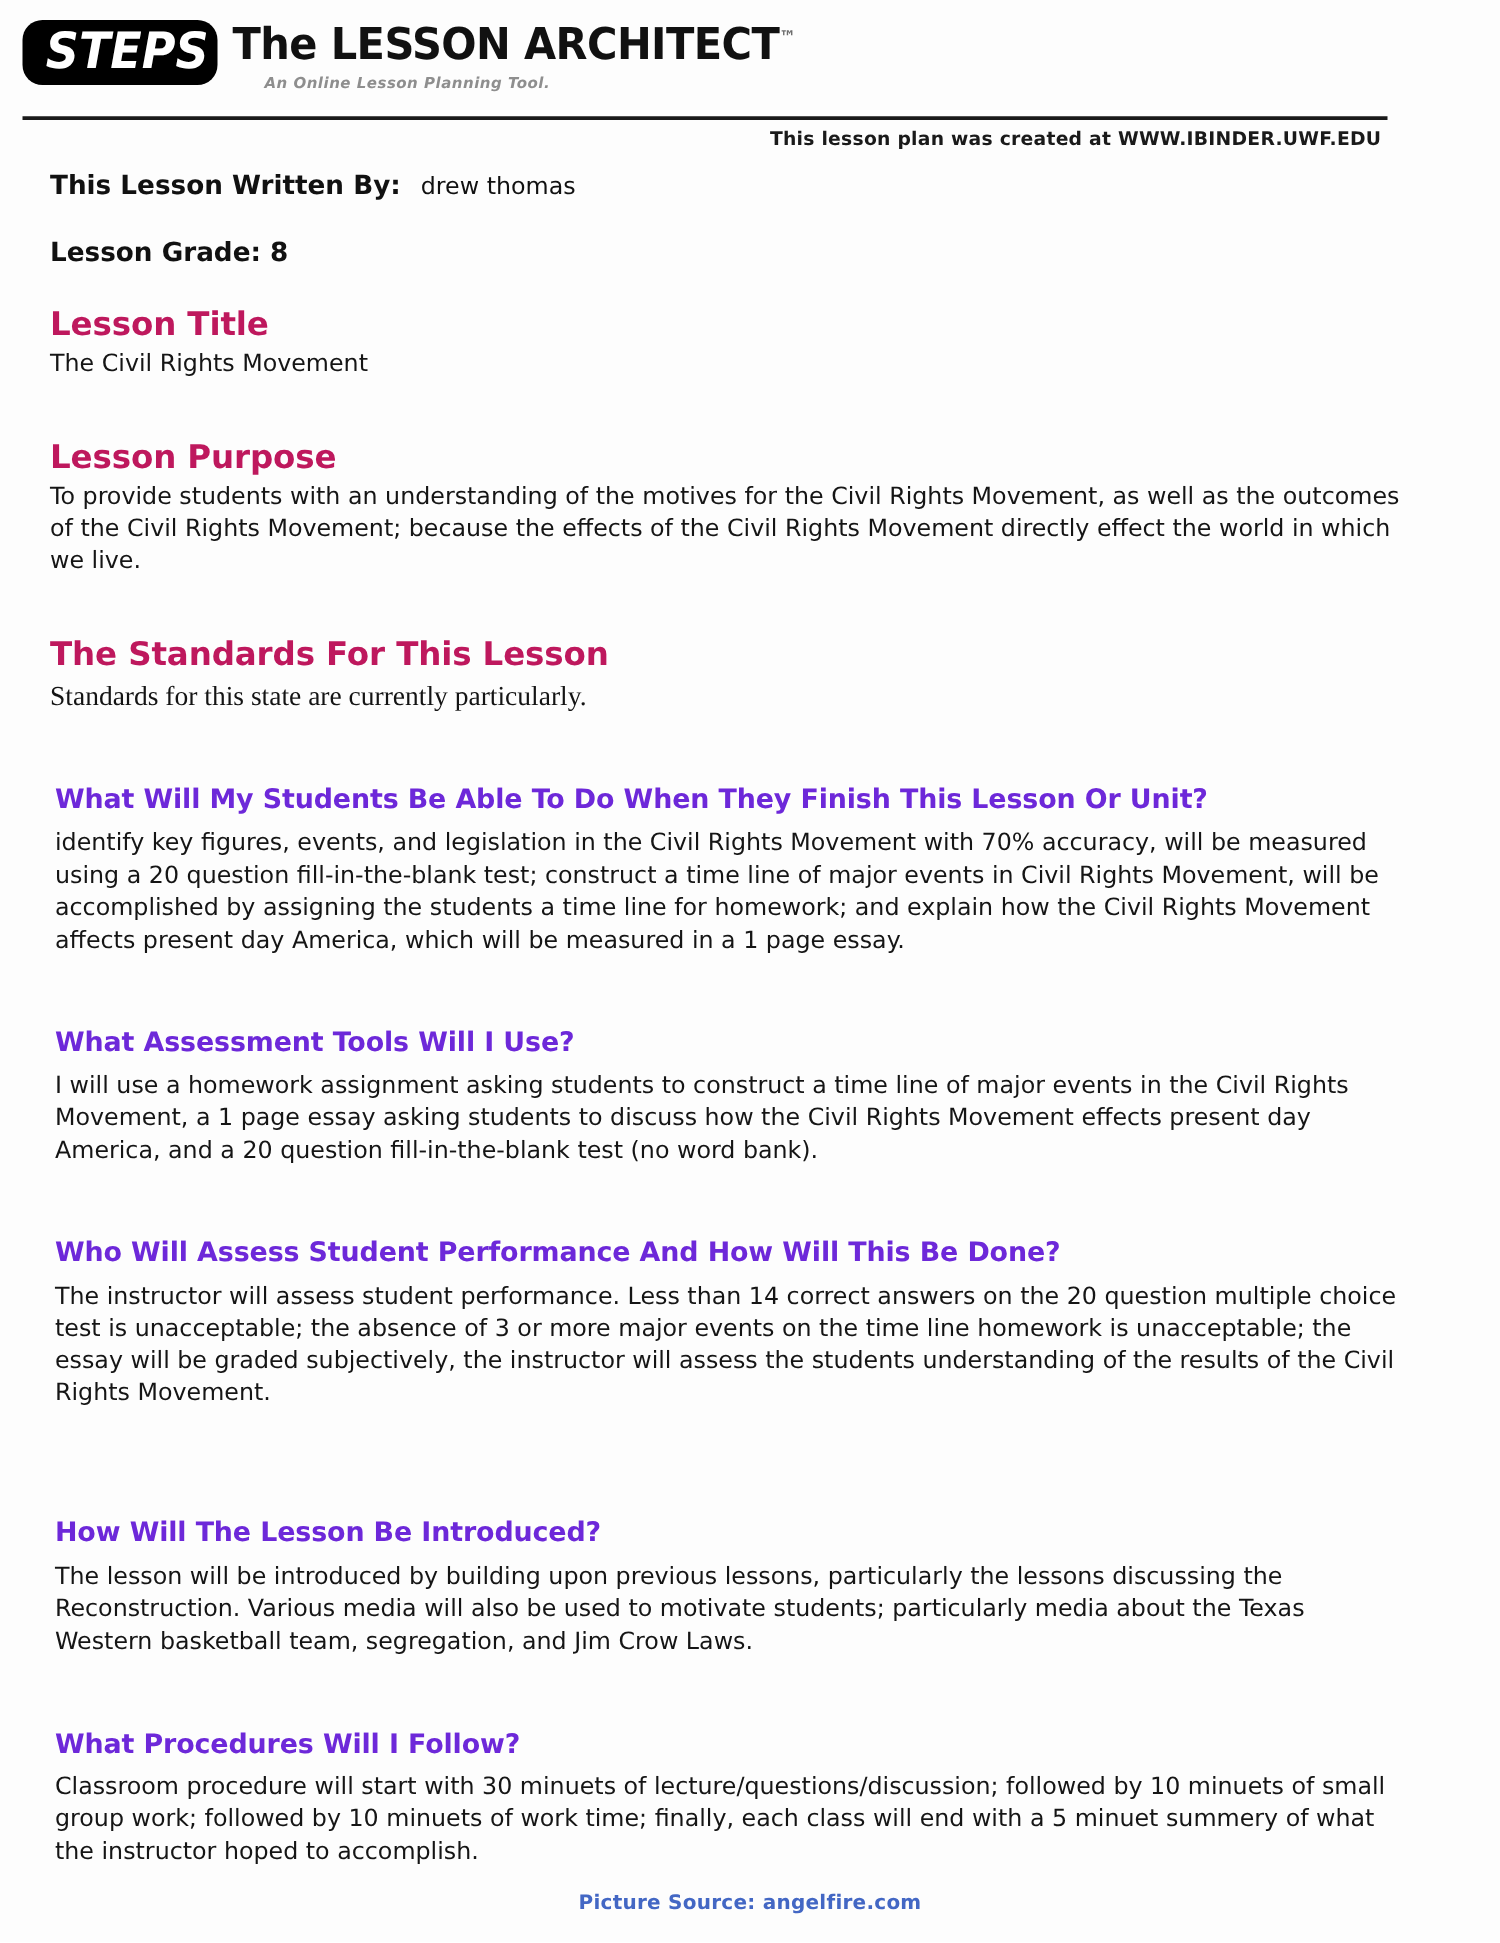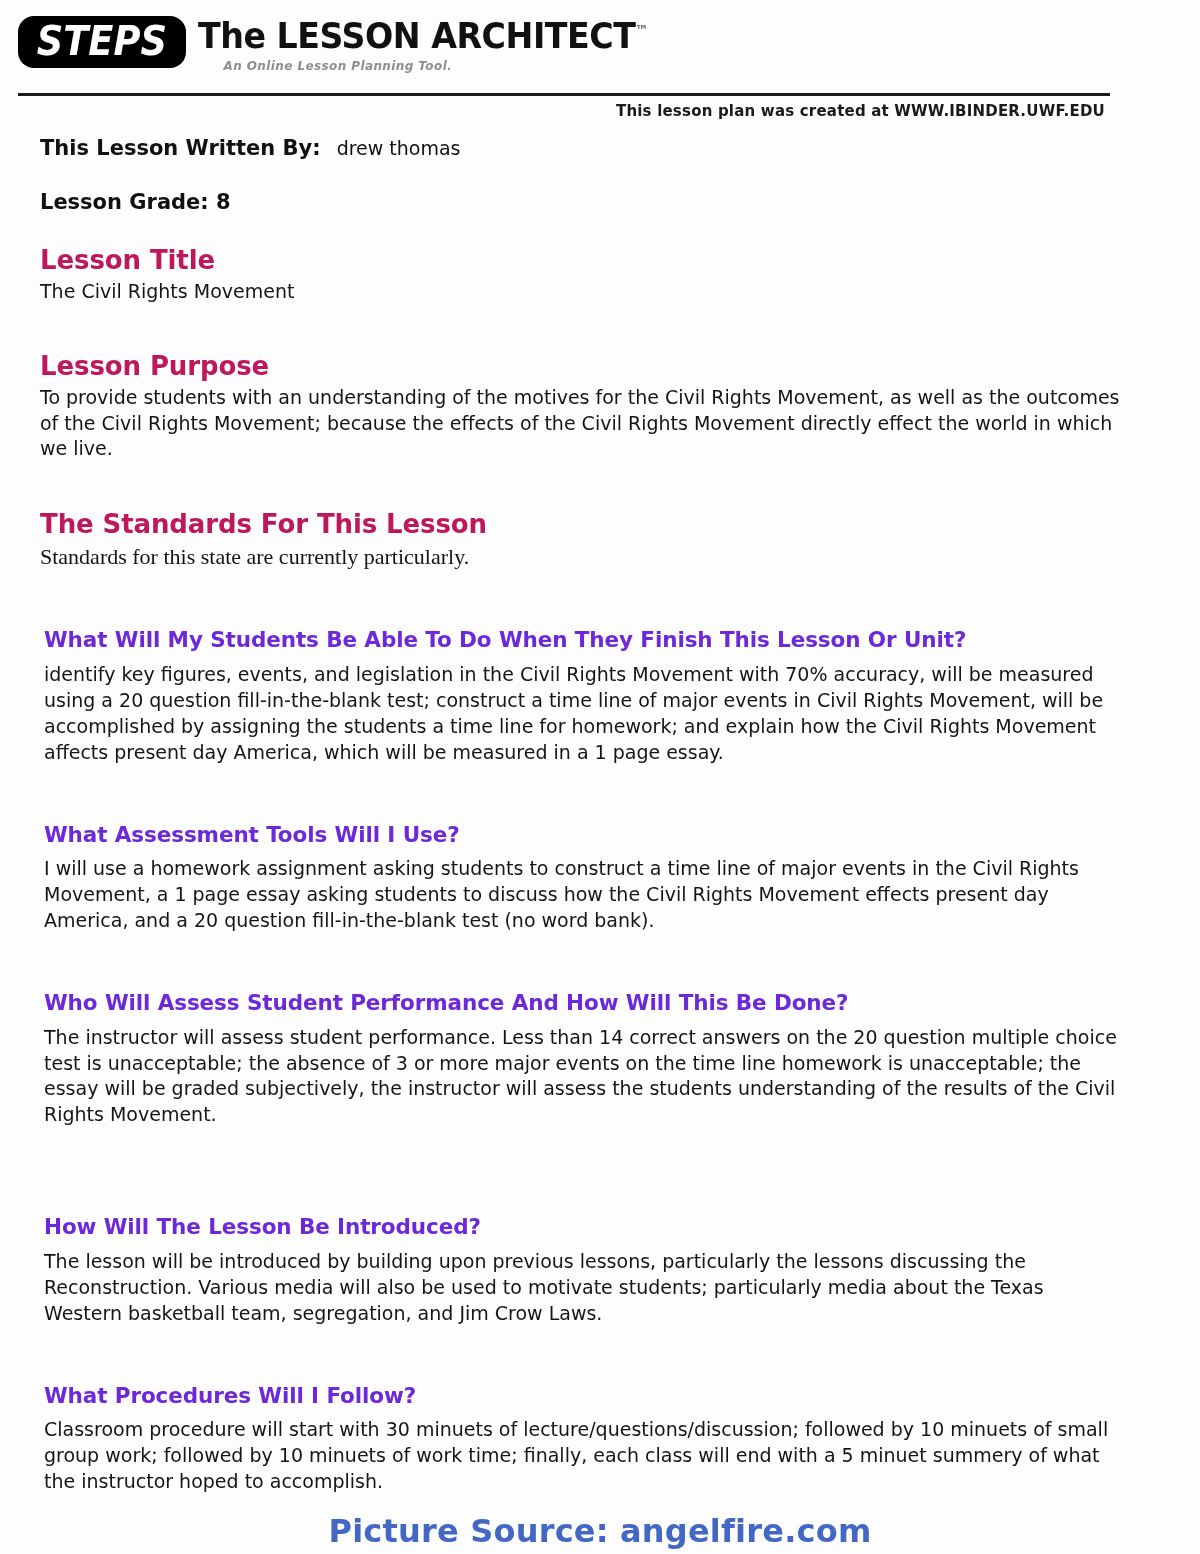--- a/index.html
+++ b/index.html
@@ -32,21 +32,21 @@
   }
   .brand-row {
     display: flex;
     align-items: flex-start;
     gap: 12px;
     padding-top: 14px;
   }
   .steps-logo {
     background: #000000;
     border-radius: 16px;
-    padding: 5px 13px 7px 13px;
+    padding: 5px 1px 7px 13px;
     display: inline-block;
     line-height: 1;
     margin-top: 2px;
   }
   .steps-logo span {
     color: #ffffff;
     font-family: "DejaVu Sans", sans-serif;
     font-weight: bold;
     font-size: 40px;
     letter-spacing: 0px;
@@ -167,21 +167,21 @@
   .gap-md { height: 20px; }
 
   .footer-source {
     position: absolute;
     left: 0;
     right: 0;
     top: 1512px;
     text-align: center;
     font-family: "DejaVu Sans", sans-serif;
     font-weight: bold;
-    font-size: 32px;
+    font-size: 16px;
     color: #4367c4;
     letter-spacing: 0.2px;
   }
 </style>
 </head>
 <body>
 
 <div class="page">
 
   <div class="masthead">

